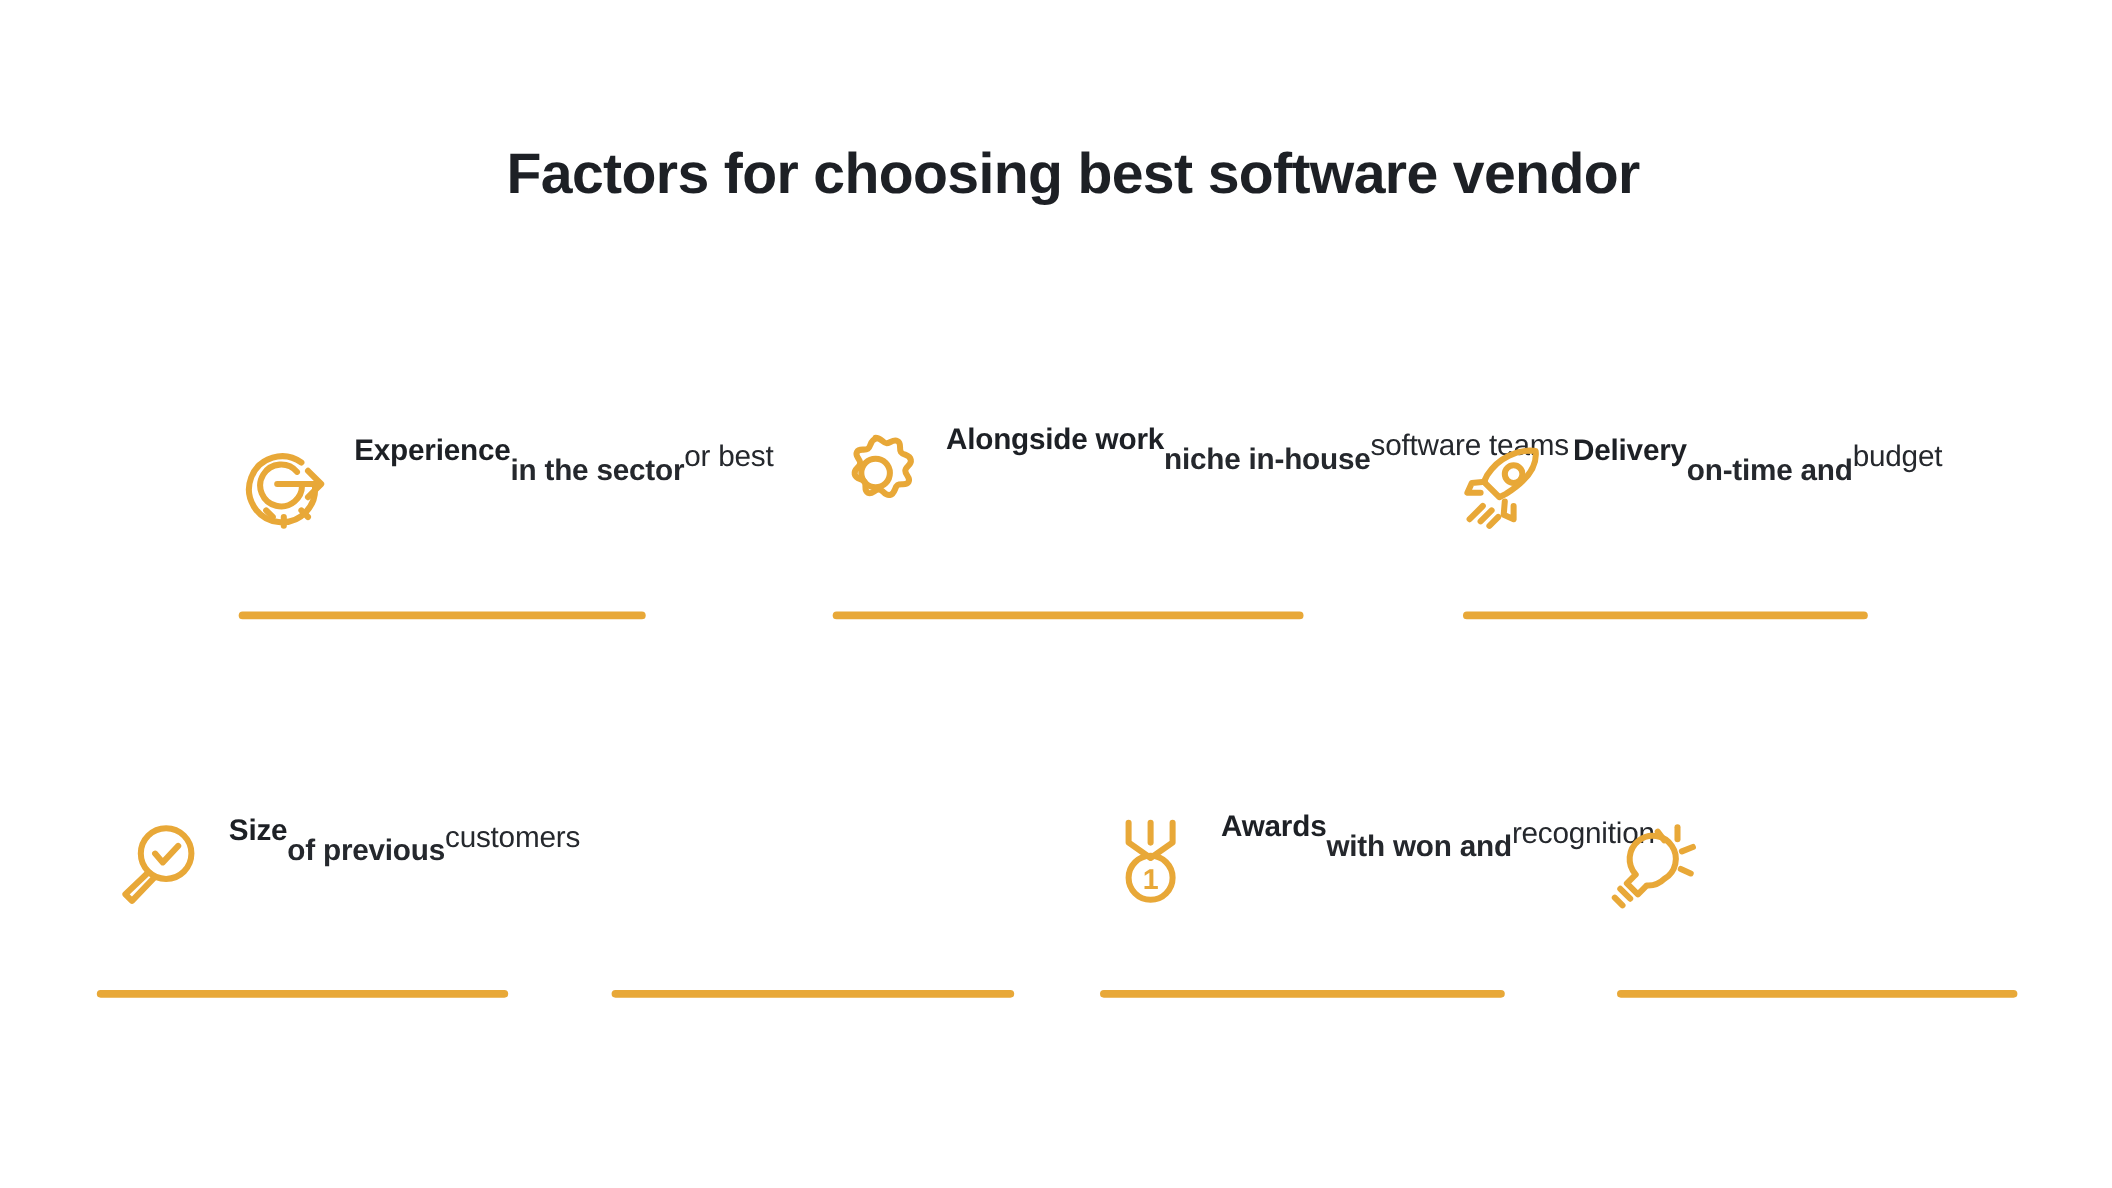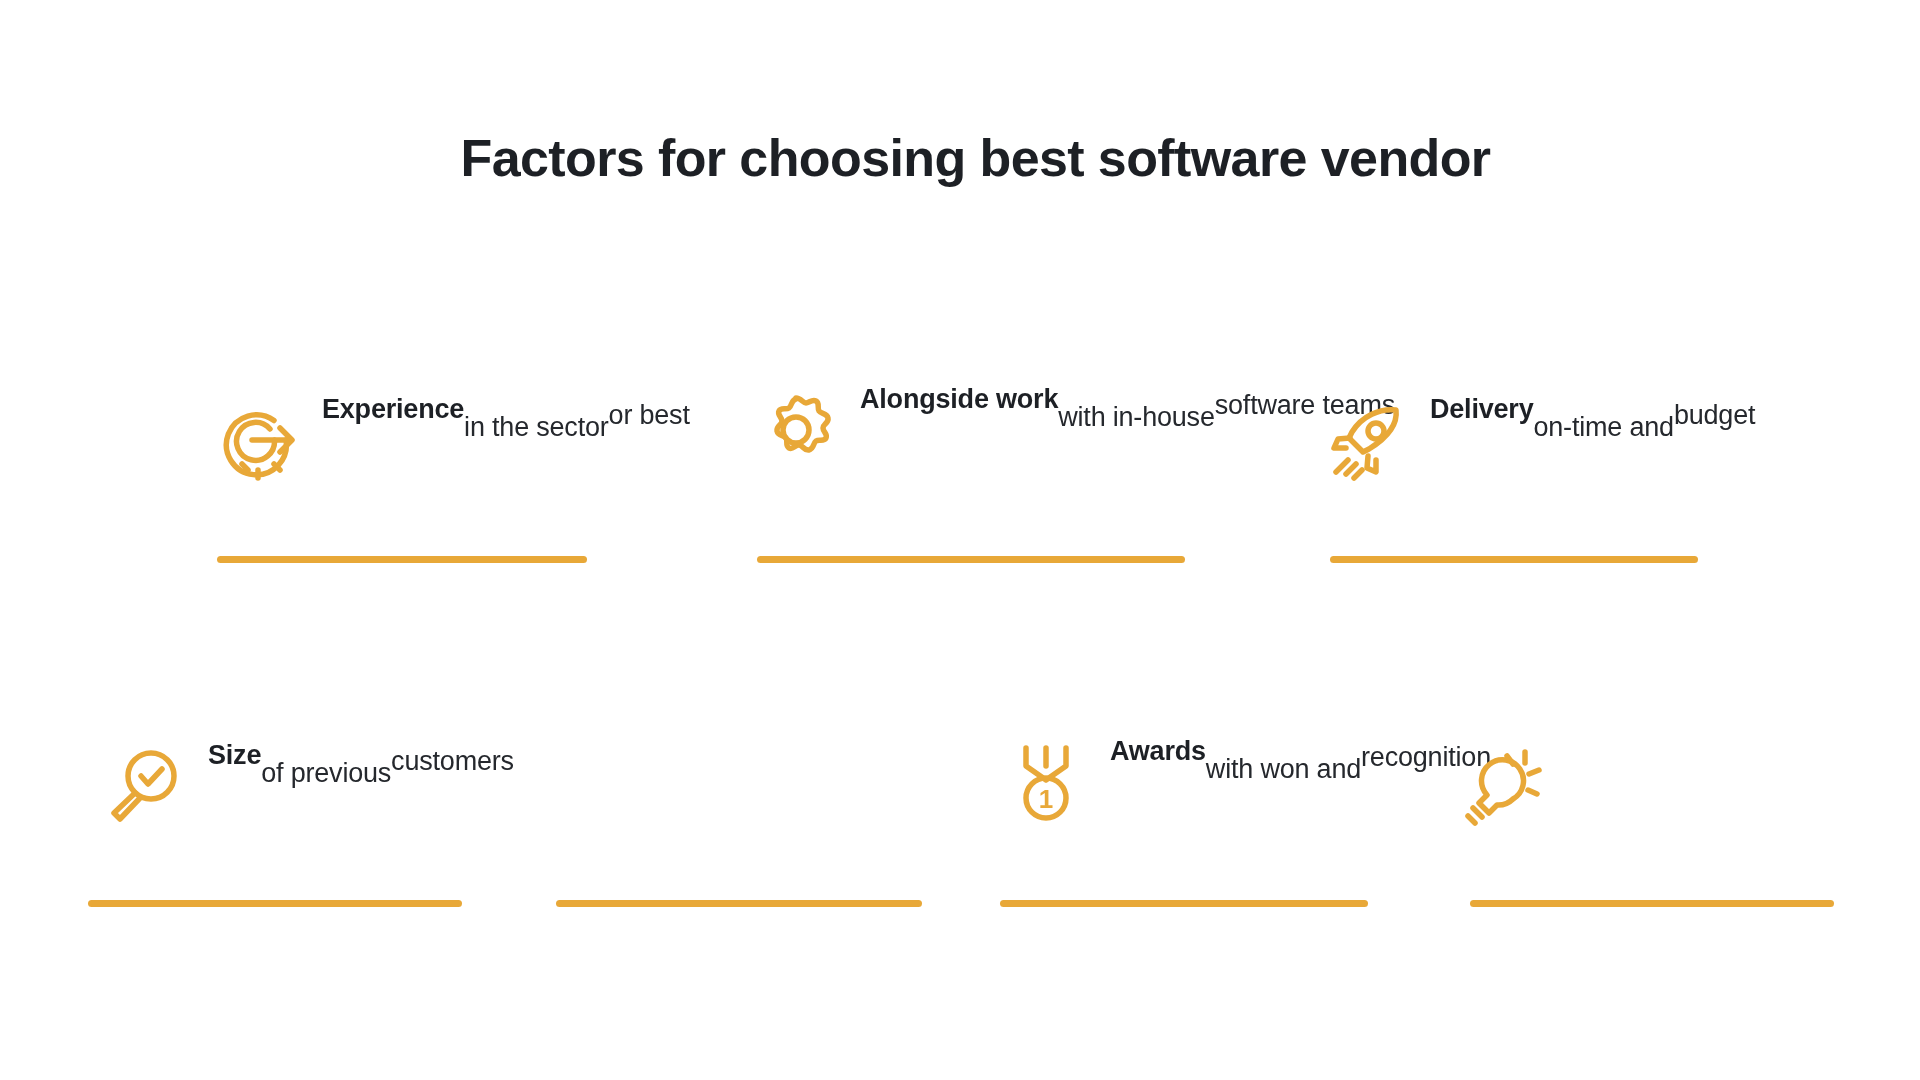--- a/index.html
+++ b/index.html
@@ -74,21 +74,21 @@
   }
 
   .card-line {
     font-size: 27px;
     font-weight: normal;
     color: #25282d;
     line-height: 1.45;
     letter-spacing: -0.2px;
     white-space: nowrap;
   }
-  .card-line.first { margin-top: 12px; }
+  .card-line.first { margin-top: 12px; font-weight: bold; }
 
   .card-rule {
     position: absolute;
     height: 7px;
     border-radius: 4px;
     background: #e8a838;
   }
 
   
   #card-experience      { left: 212px;  top: 394px; }
@@ -151,21 +151,21 @@
       <span class="card-icon">
         <svg width="92" height="92" viewBox="0 0 92 92">
           <path class="ico" d="
             M46 14
             c5 0 7 5 10 5 s6 -4 10 -2 1 7 3 10 8 2 9 7 -5 6 -5 10 5 6 3 10 -7 1 -10 3 -2 8 -7 9 -6 -5 -10 -5 -6 5 -10 3 -1 -7 -3 -10 -8 -2 -9 -7 5 -6 5 -10 -5 -6 -3 -10 7 -1 10 -3 2 -8 7 -9 z"></path>
           <circle class="ico" cx="46" cy="46" r="13"></circle>
         </svg>
       </span>
       <span class="card-text">
         <span class="card-head">Alongside work</span>
-        <span class="card-line first">with in-house</span>
+        <span class="card-line first">niche in-house</span>
         <span class="card-line">software teams</span>
       </span>
     </div>
   </div>
   <div class="card-rule" id="rule-alongside-work"></div>
 
   <div class="card" id="card-delivery">
     <div class="card-body">
       <span class="card-icon">
         <svg width="92" height="92" viewBox="0 0 92 92">

